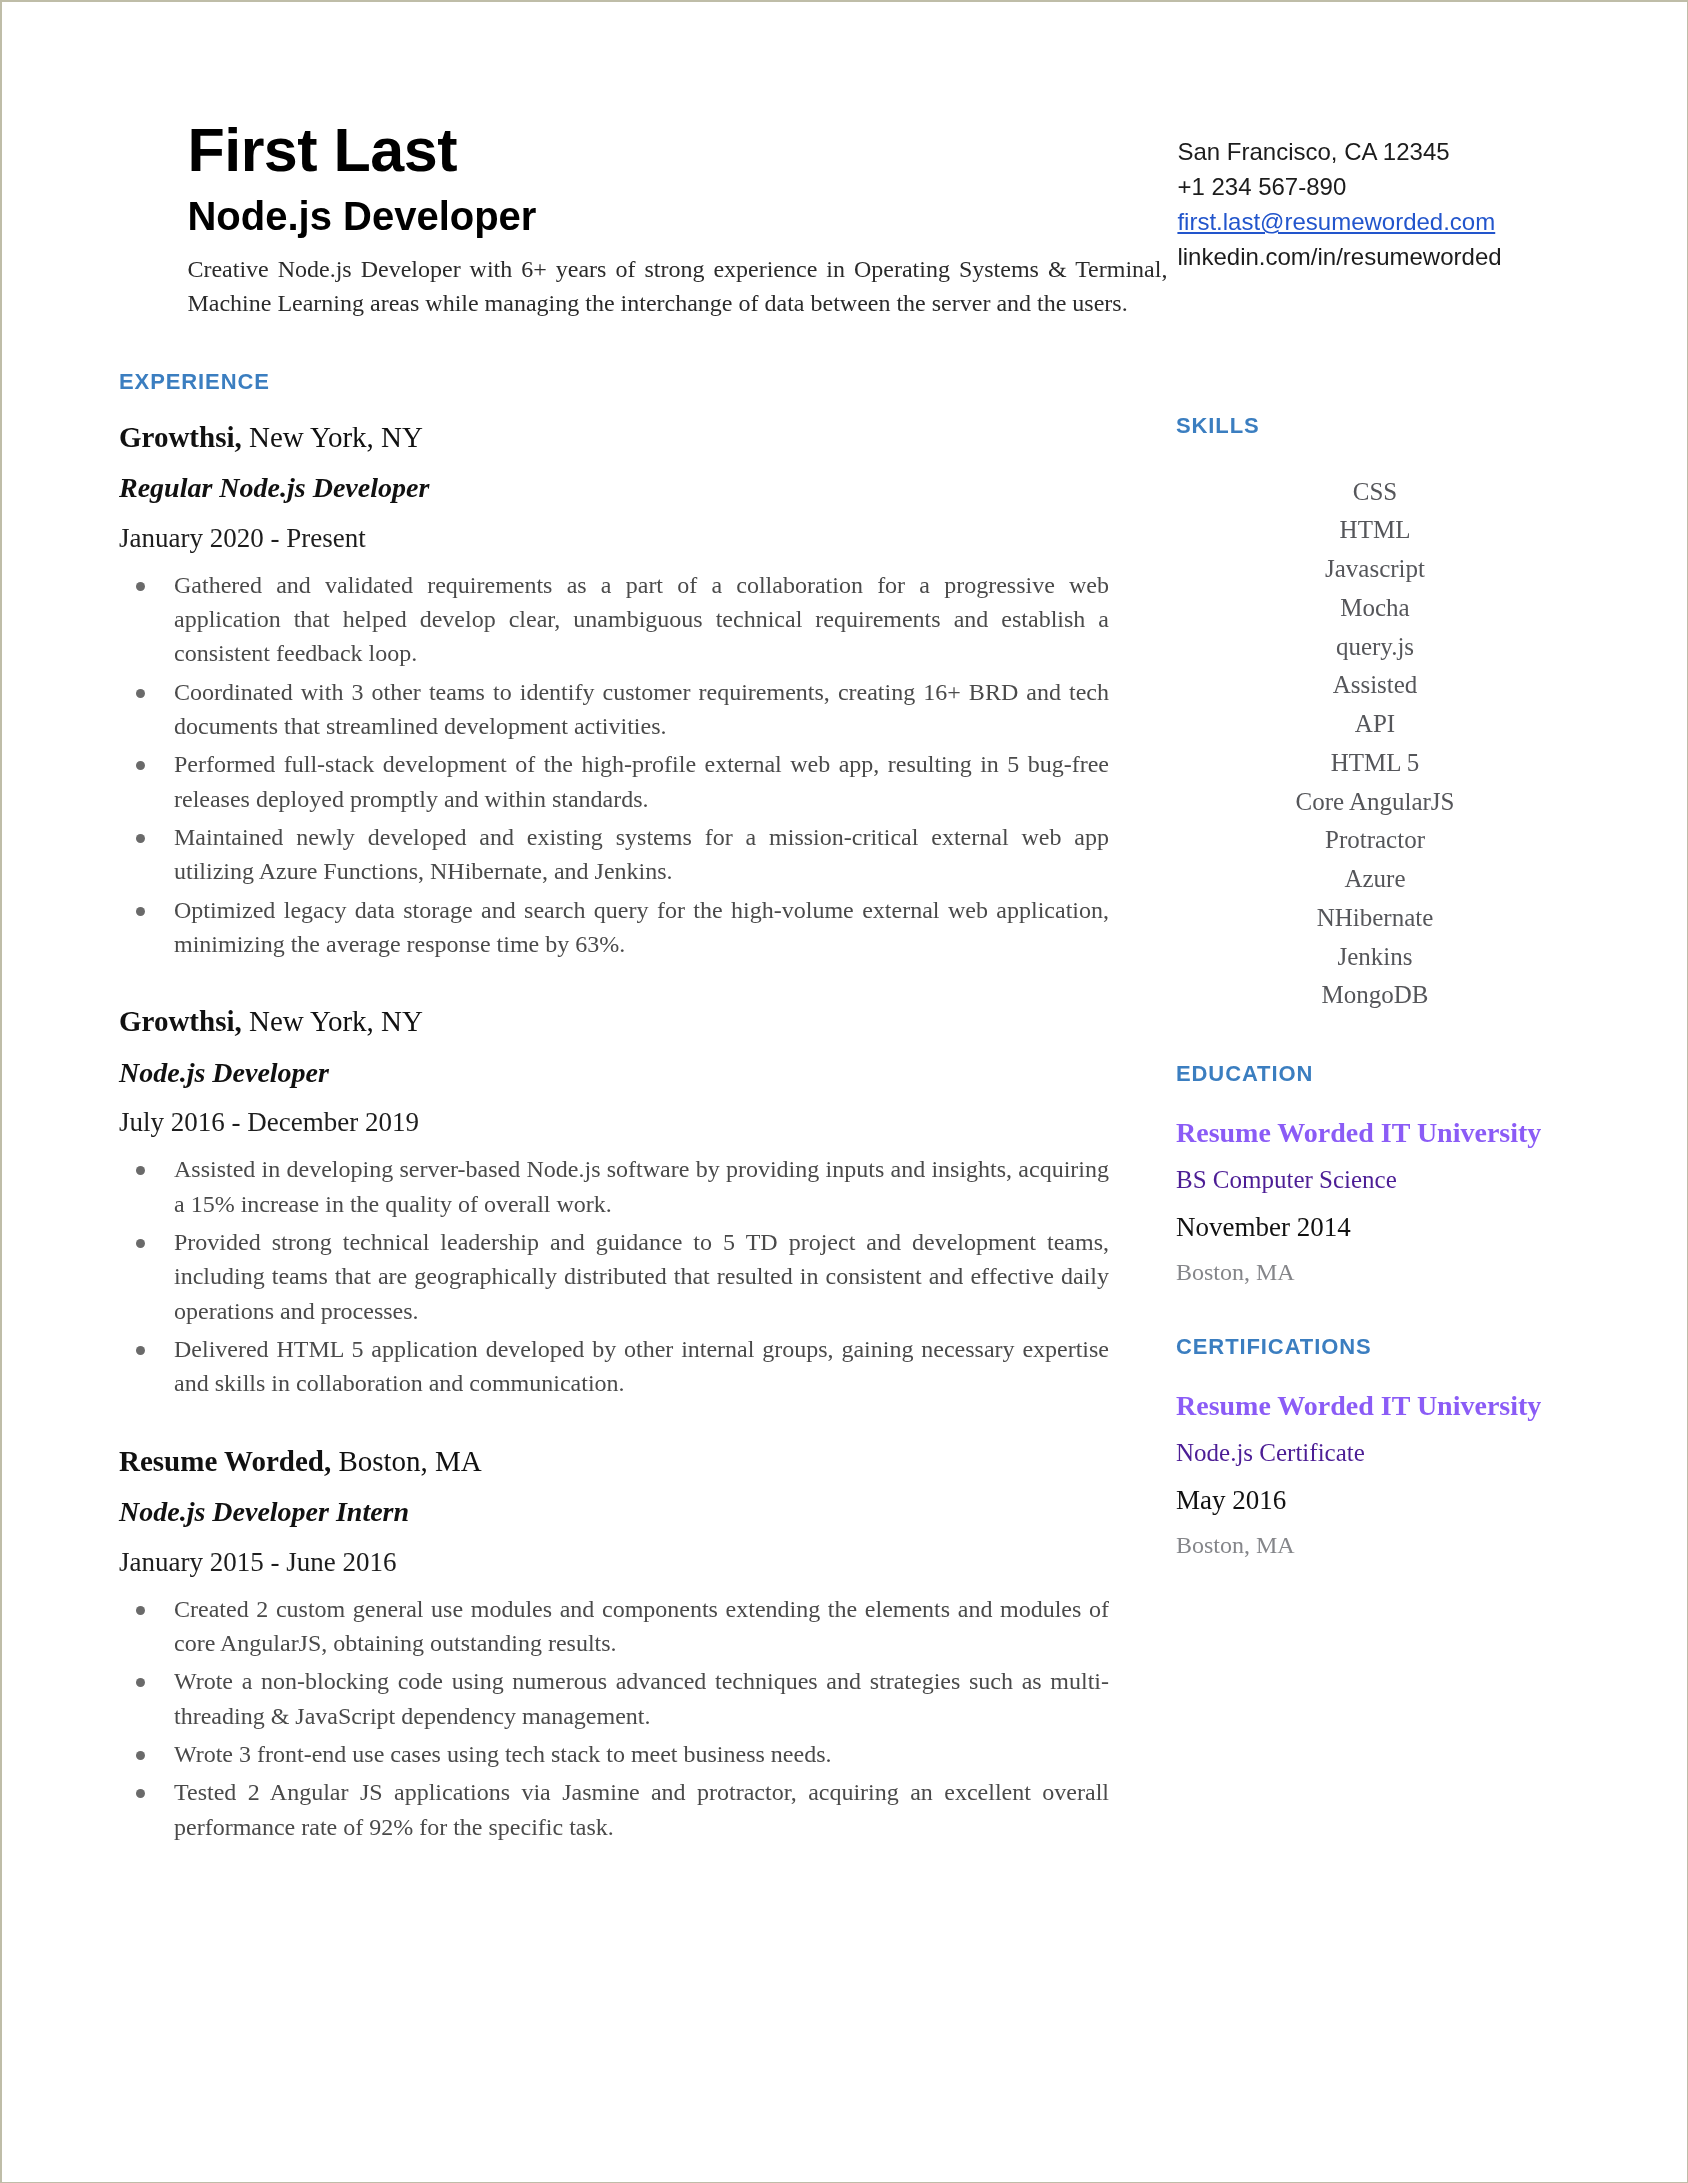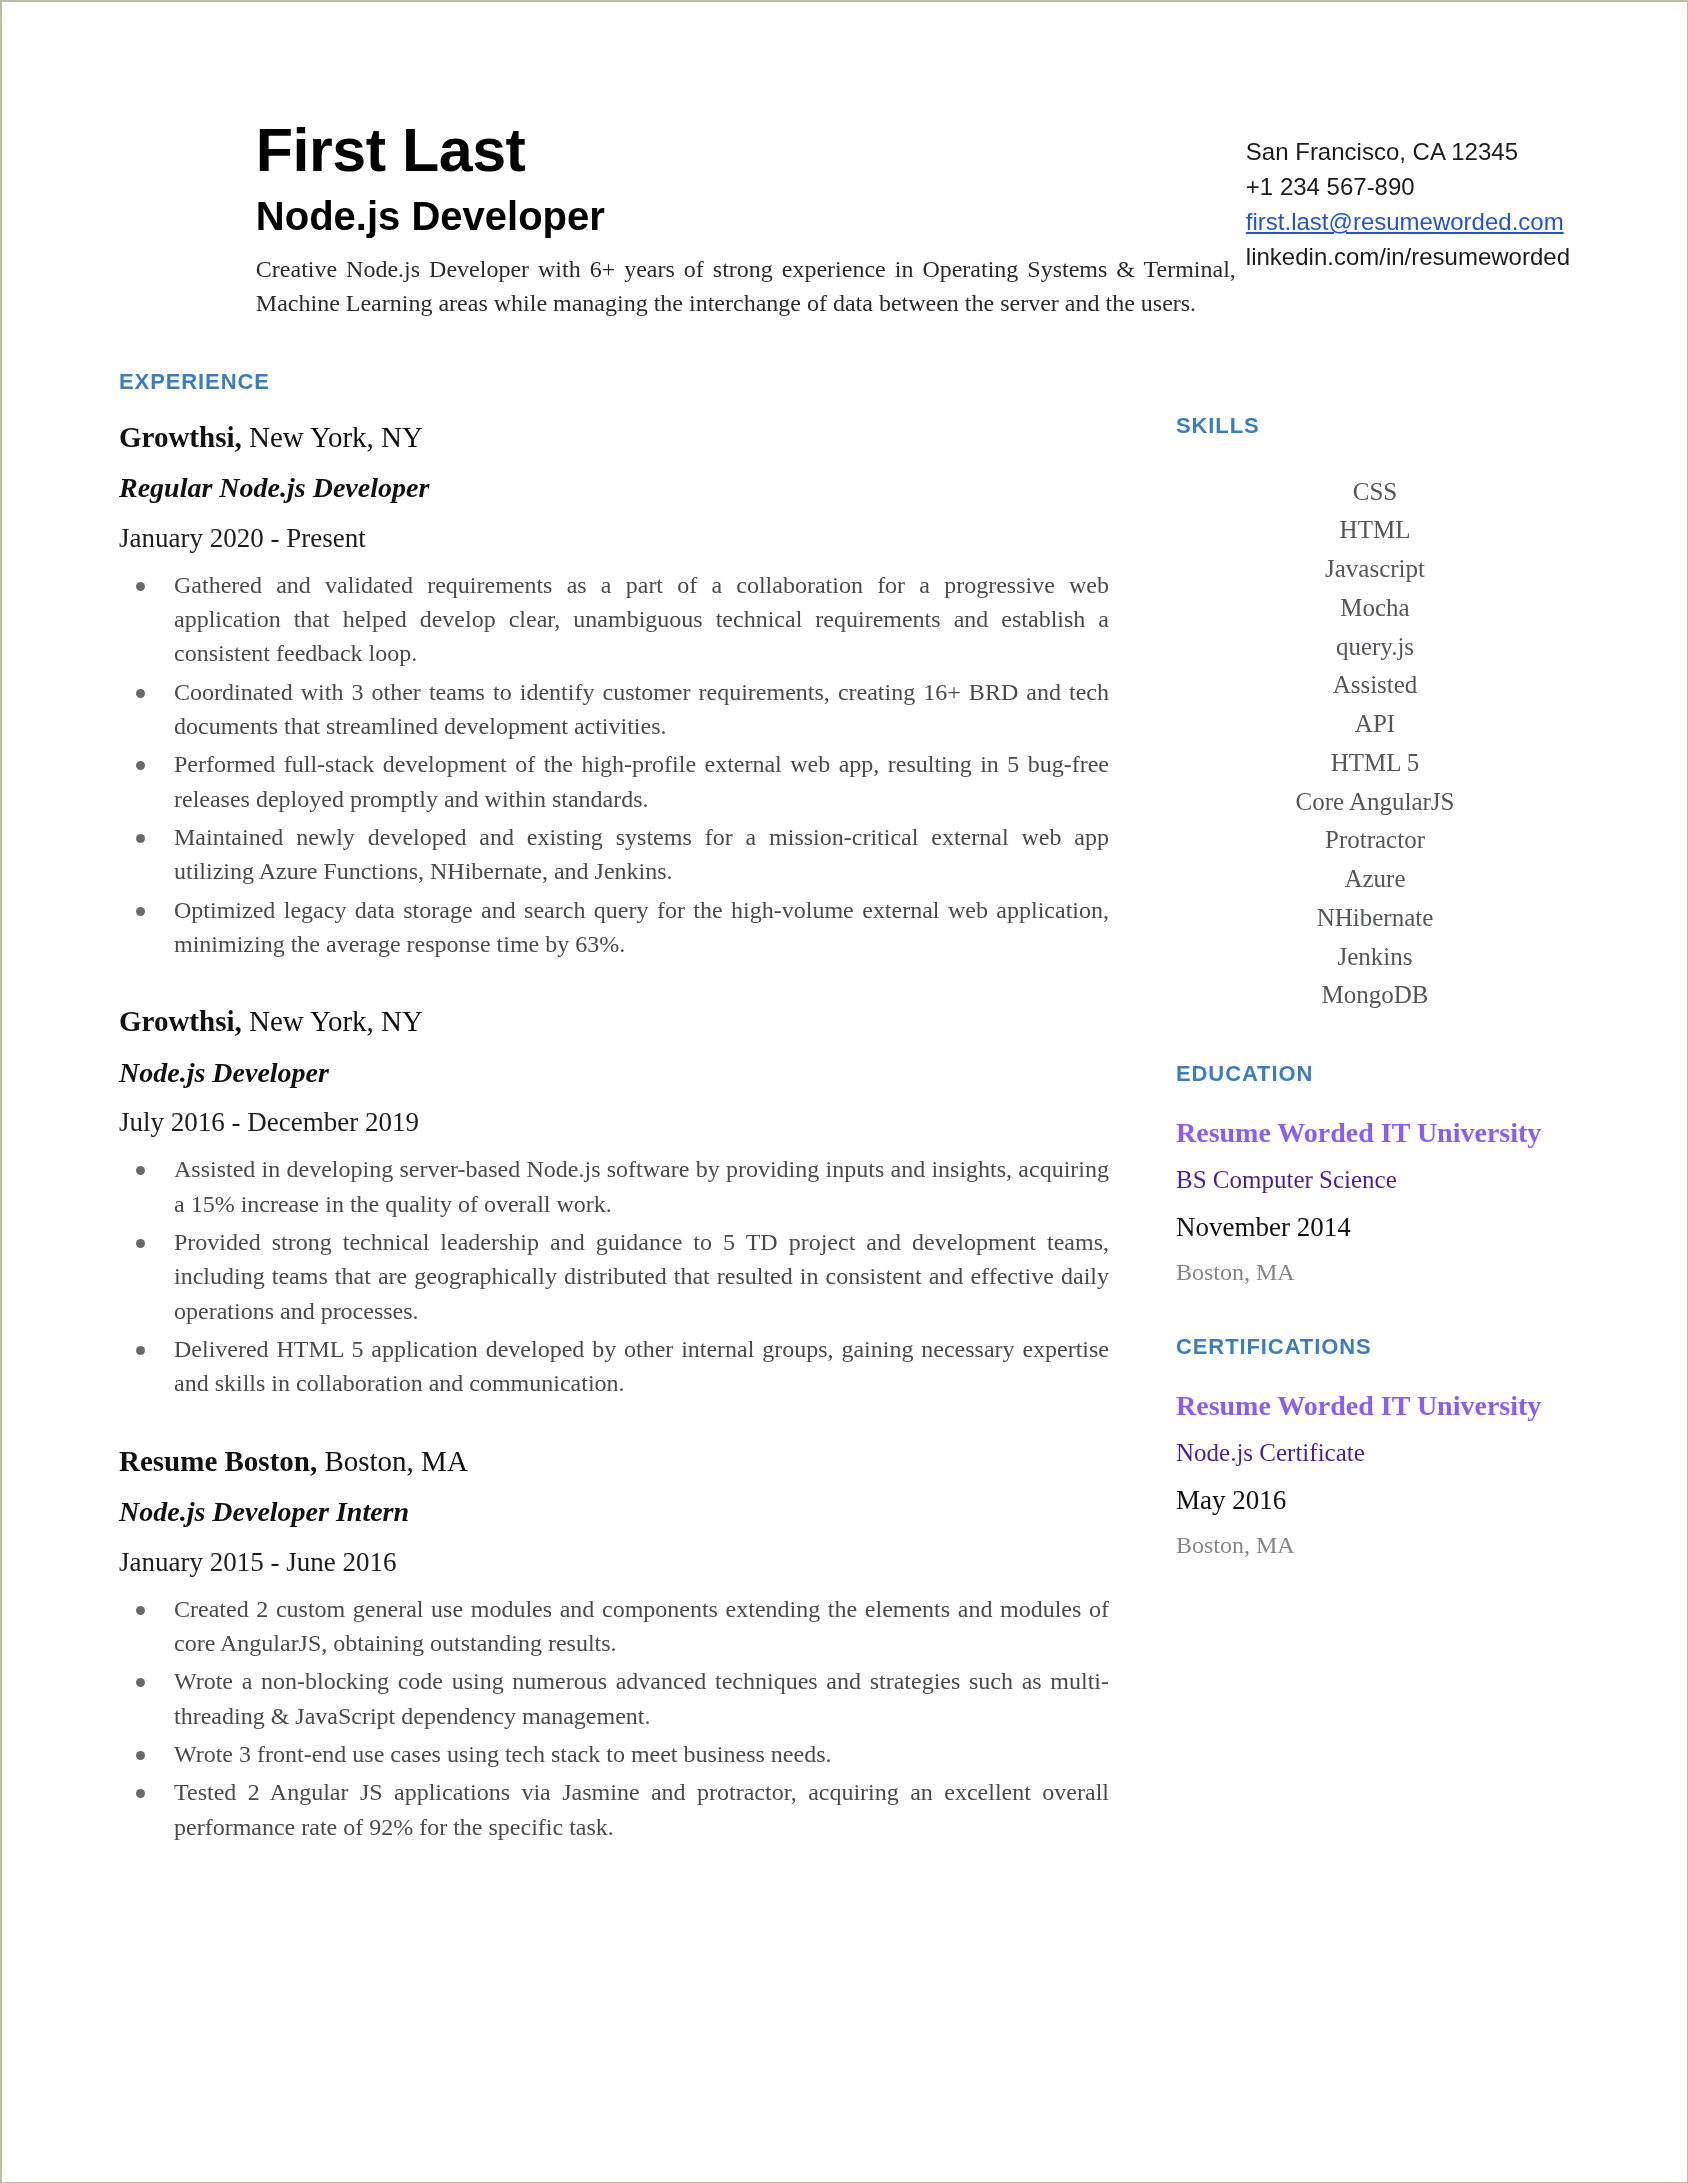--- a/index.html
+++ b/index.html
@@ -24,21 +24,21 @@
     right: 0;
     bottom: 0;
     padding: 117px 117px 0 117px;
     box-sizing: border-box;
   }
 
   
   .header {
     display: flex;
     align-items: flex-start;
-    justify-content: flex-end;
+    justify-content: center;
   }
   .header-left {
     width: 990px;
   }
   .name {
     font-family: "Liberation Sans", "DejaVu Sans", sans-serif;
     font-weight: bold;
     font-size: 61px;
     line-height: 1.02;
     letter-spacing: -0.5px;
@@ -247,21 +247,21 @@
           <p class="job-dates">July 2016 - December 2019</p>
           <ul class="bullets">
             <li>Assisted in developing server-based Node.js software by providing inputs and insights, acquiring a 15% increase in the quality of overall work.</li>
             <li>Provided strong technical leadership and guidance to 5 TD project and development teams, including teams that are geographically distributed that resulted in consistent and effective daily operations and processes.</li>
             <li>Delivered HTML 5 application developed by other internal groups, gaining necessary expertise and skills in collaboration and communication.</li>
           </ul>
         </div>
 
         <div class="job">
           <p class="job-company-line">
-            <span class="job-company">Resume Boston,</span><span class="job-location"> Boston, MA</span>
+            <span class="job-company">Resume Worded,</span><span class="job-location"> Boston, MA</span>
           </p>
           <p class="job-role">Node.js Developer Intern</p>
           <p class="job-dates">January 2015 - June 2016</p>
           <ul class="bullets">
             <li>Created 2 custom general use modules and components extending the elements and modules of core AngularJS, obtaining outstanding results.</li>
             <li>Wrote a non-blocking code using numerous advanced techniques and strategies such as multi-threading &amp; JavaScript dependency management.</li>
             <li>Wrote 3 front-end use cases using tech stack to meet business needs.</li>
             <li>Tested 2 Angular JS applications via Jasmine and protractor, acquiring an excellent overall performance rate of 92% for the specific task.</li>
           </ul>
         </div>

